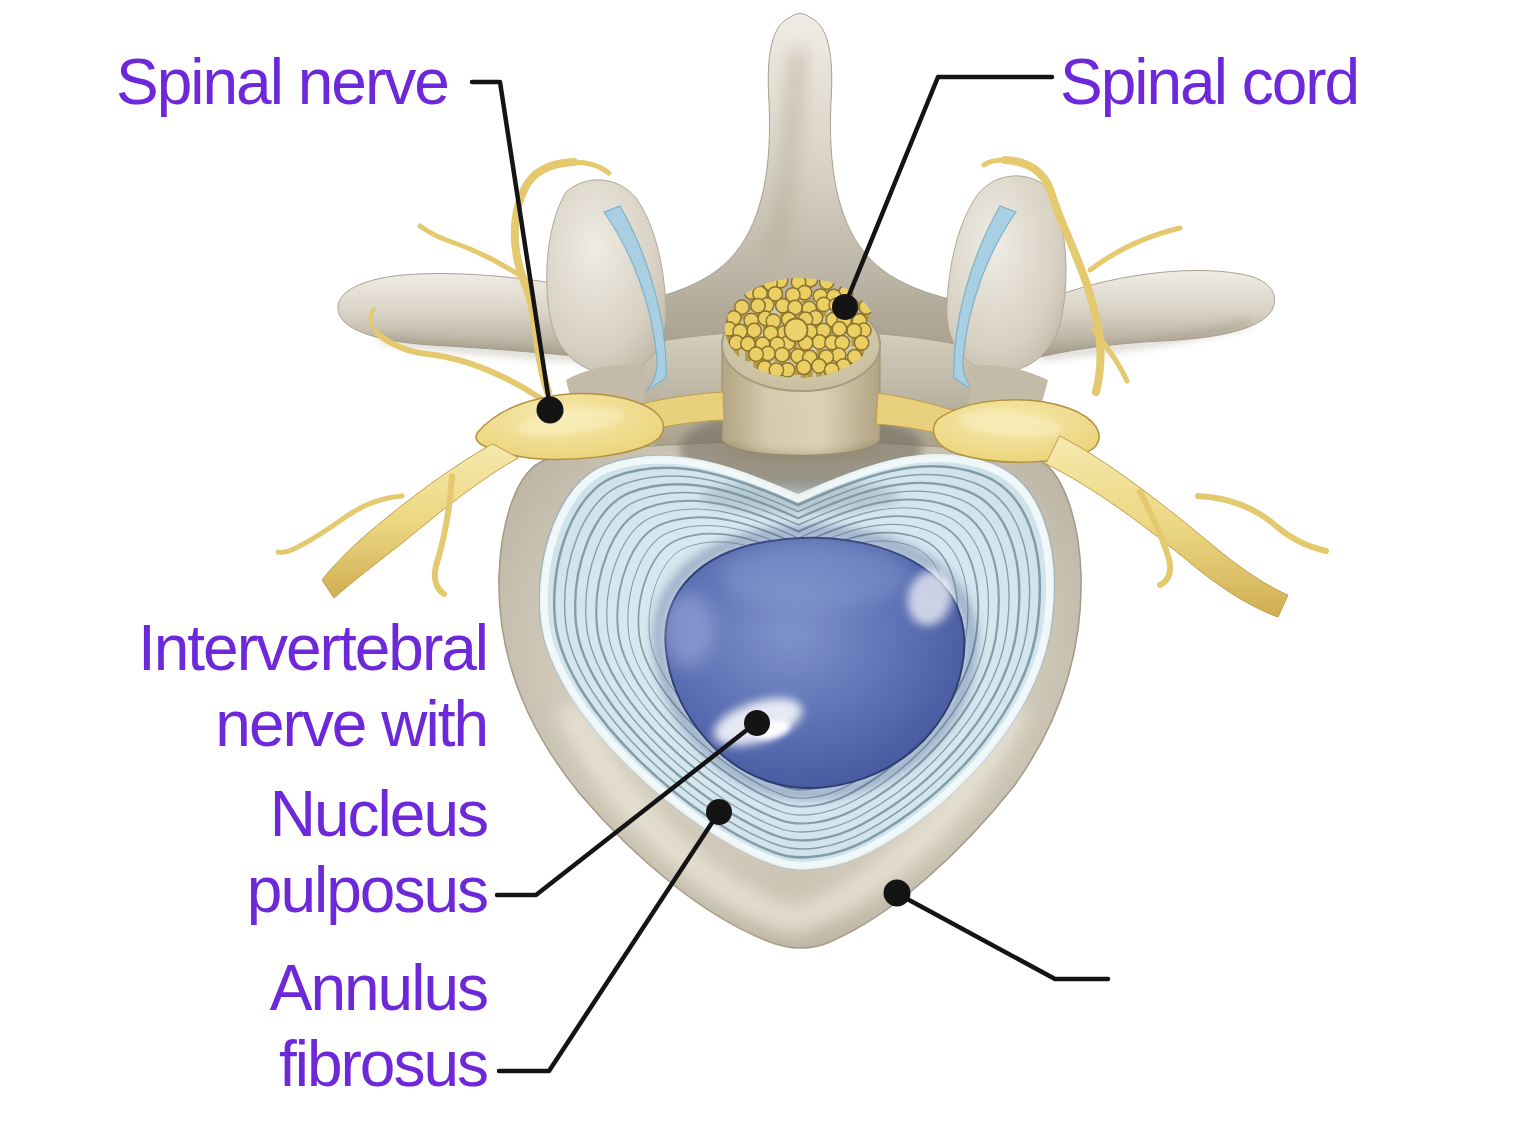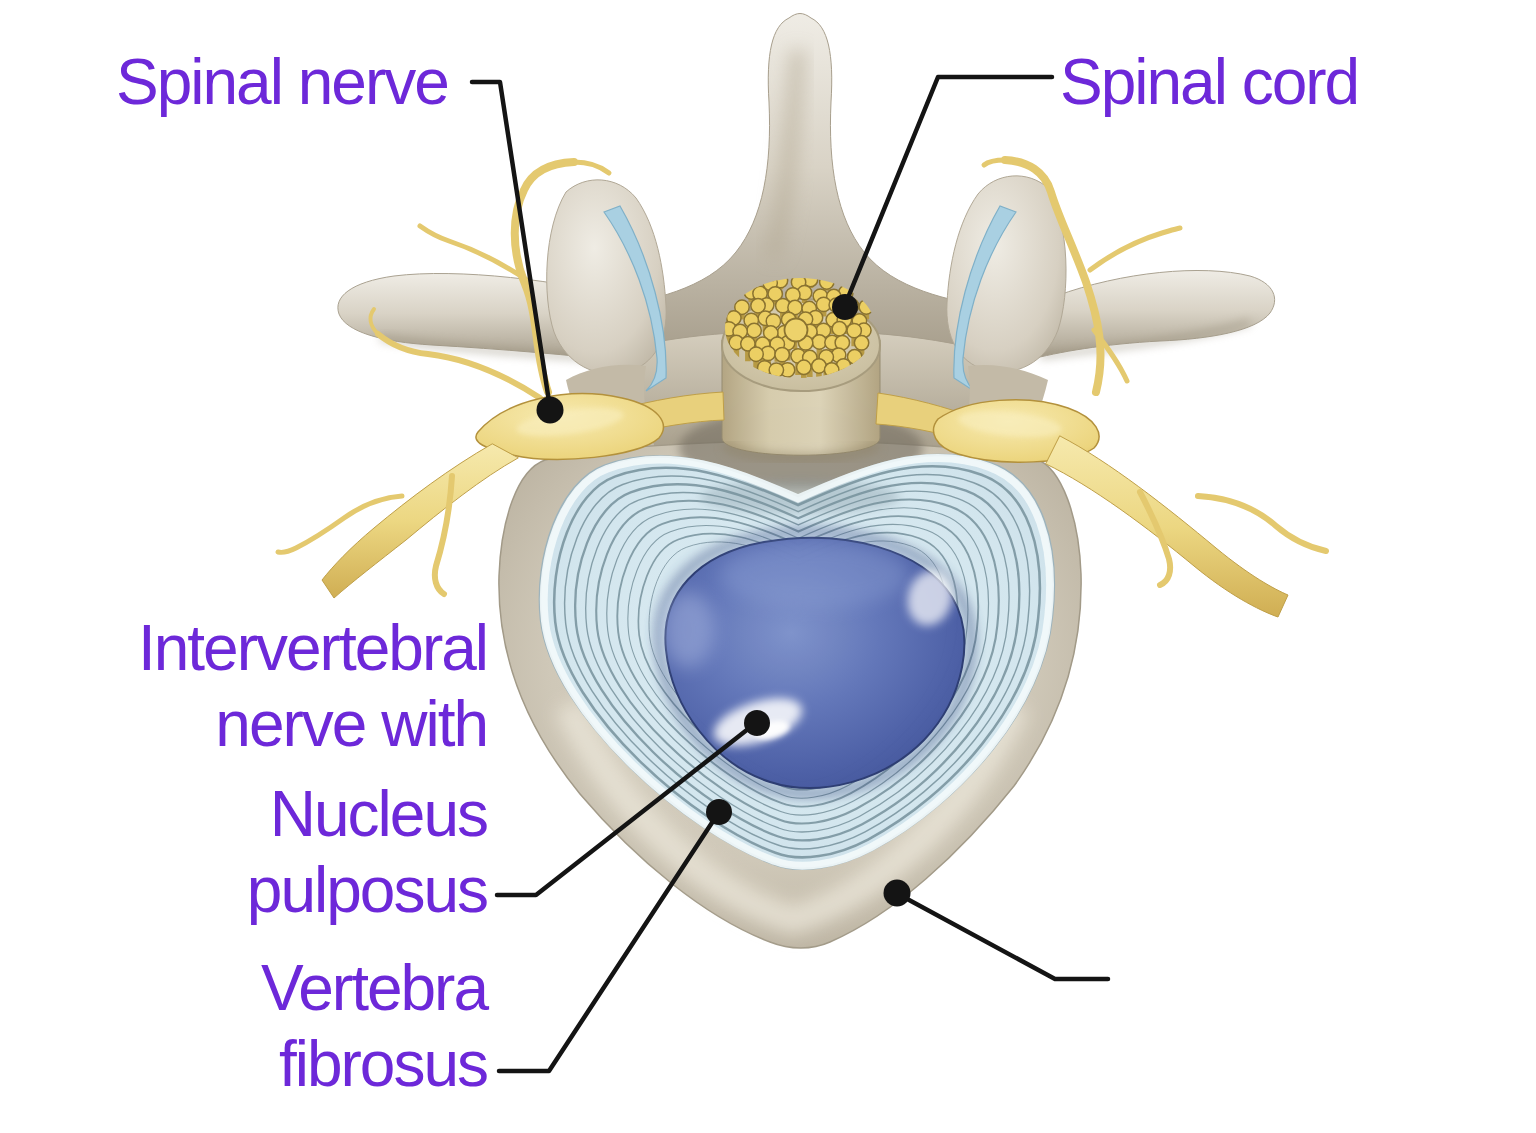--- a/index.html
+++ b/index.html
@@ -339,17 +339,17 @@
 <div class="lbl" id="lbl-spinal-cord">Spinal cord</div>
 <div class="lbl right" id="lbl-disc">
   <span class="line">Intervertebral</span>
   <span class="line">nerve with</span>
 </div>
 <div class="lbl right" id="lbl-nucleus">
   <span class="line">Nucleus</span>
   <span class="line">pulposus</span>
 </div>
 <div class="lbl right" id="lbl-annulus">
-  <span class="line">Vertebra</span>
+  <span class="line">Annulus</span>
   <span class="line">fibrosus</span>
 </div>
 
 </div>
 
 </body></html>

